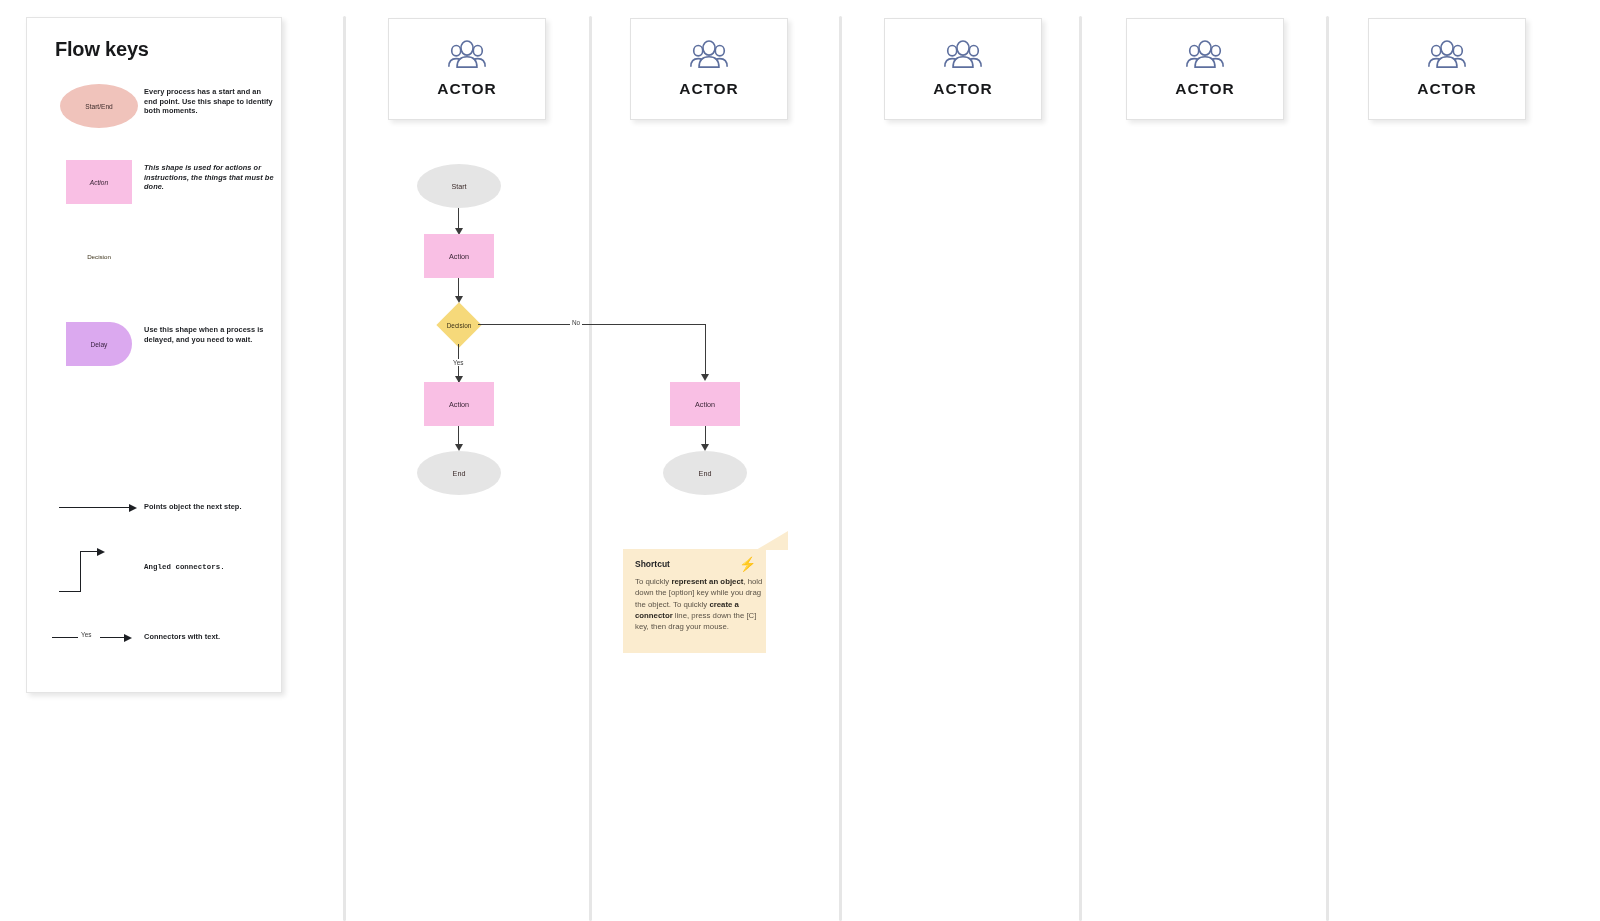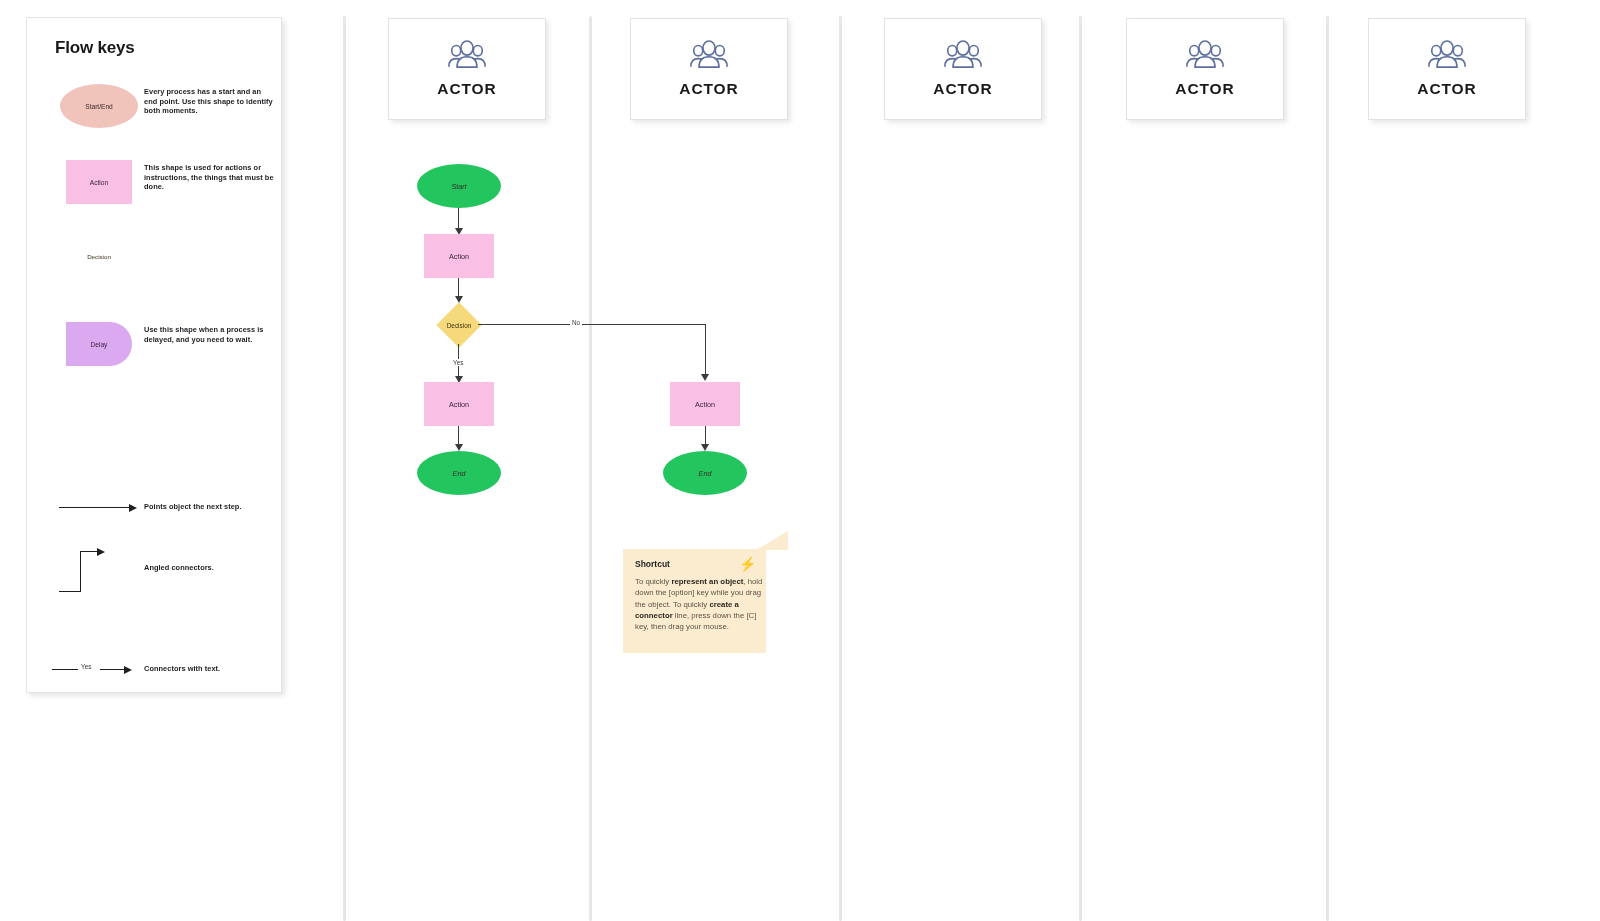--- a/index.html
+++ b/index.html
@@ -31,21 +31,21 @@
     position: absolute;
     left: 26px; top: 17px;
     width: 256px; height: 676px;
     background: #ffffff;
     border: 1px solid #e4e4e4;
     box-shadow: 3px 3px 5px rgba(0,0,0,0.10);
   }
   #legend-title {
     position: absolute;
     left: 28px; top: 20px;
-    font-size: 17px;
+    font-size: 20px;
     font-weight: bold;
     color: #18191b;
     letter-spacing: -0.2px;
   }
   .legend-row {
     position: absolute;
     left: 0; width: 256px;
   }
   .legend-shape-cell {
     position: absolute;
@@ -183,23 +183,22 @@
   .node {
     position: absolute;
     display: flex;
     align-items: center;
     justify-content: center;
     font-size: 7.2px;
   }
   .node-start, .node-end {
     width: 84px; height: 44px;
     border-radius: 50%;
-    background: #22c55e;
+    background: #e5e5e5;
     color: #3c2b2a;
-    font-style: italic;
   }
   .node-action {
     width: 70px; height: 44px;
     background: #f9bfe4;
     color: #3b2636;
   }
   .node-decision-wrap {
     position: absolute;
     width: 44px; height: 44px;
   }
@@ -299,21 +298,21 @@
 
     <div class="legend-row" style="top:58px; height:60px;">
       <div class="legend-shape-cell" style="top:0px; height:60px;">
         <div class="shp-startend">
           <span>Start/End</span>
         </div>
       </div>
       <div class="legend-desc" style="top:11px;">Every process has a start and an end point. Use this shape to identify both moments.</div>
     </div>
 
-    <div class="legend-row" style="top:134px; height:60px;">
+    <div class="legend-row" style="top:134px; height:60px;font-style:italic;">
       <div class="legend-shape-cell" style="top:0px; height:60px;">
         <div class="shp-action">
           <span>Action</span>
         </div>
       </div>
       <div class="legend-desc" style="top:11px;">This shape is used for actions or instructions, the things that must be done.</div>
     </div>
 
     <div class="legend-row" style="top:206px; height:64px;">
       <div class="legend-shape-cell" style="top:0px; height:64px;">
@@ -337,33 +336,33 @@
     <div class="legend-row" style="top:470px; height:40px;">
       <div class="legend-shape-cell" style="top:0px; height:40px;">
         <div class="conn-straight">
           <div class="line"></div>
           <div class="head"></div>
         </div>
       </div>
       <div class="legend-desc" style="top:14px;">Points object the next step.</div>
     </div>
 
-    <div class="legend-row" style="top:518px; height:66px;">
+    <div class="legend-row" style="top:518px; height:66px;font-family:Liberation Mono, monospace;">
       <div class="legend-shape-cell" style="top:0px; height:66px;">
         <div class="conn-angled">
           <div class="h-bot"></div>
           <div class="v"></div>
           <div class="h-top"></div>
           <div class="head"></div>
         </div>
       </div>
       <div class="legend-desc" style="top:27px;">Angled connectors.</div>
     </div>
 
-    <div class="legend-row" style="top:632px; height:40px;">
+    <div class="legend-row" style="top:600px; height:40px;">
       <div class="legend-shape-cell" style="top:0px; height:40px; left:18px;">
         <div class="conn-text">
           <div class="l1"></div>
           <div class="lbl">Yes</div>
           <div class="l2"></div>
           <div class="head"></div>
         </div>
       </div>
       <div class="legend-desc" style="top:14px;">Connectors with text.</div>
     </div>

